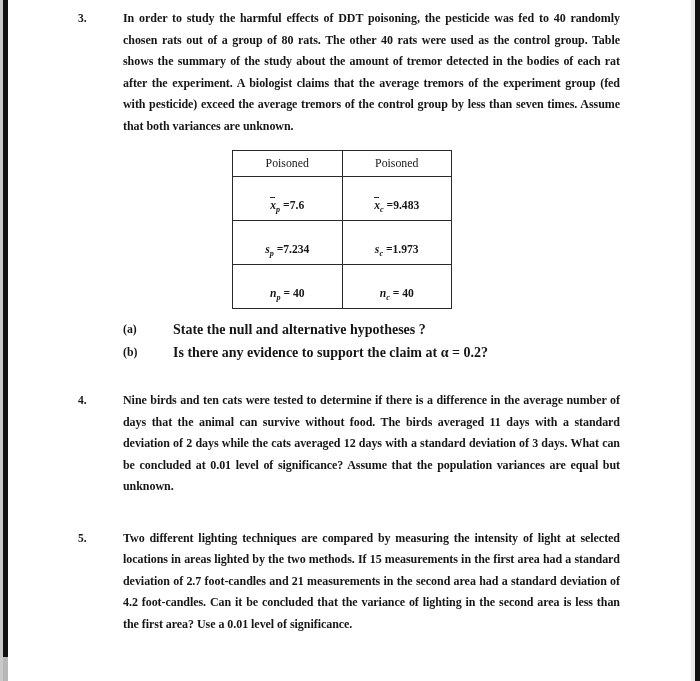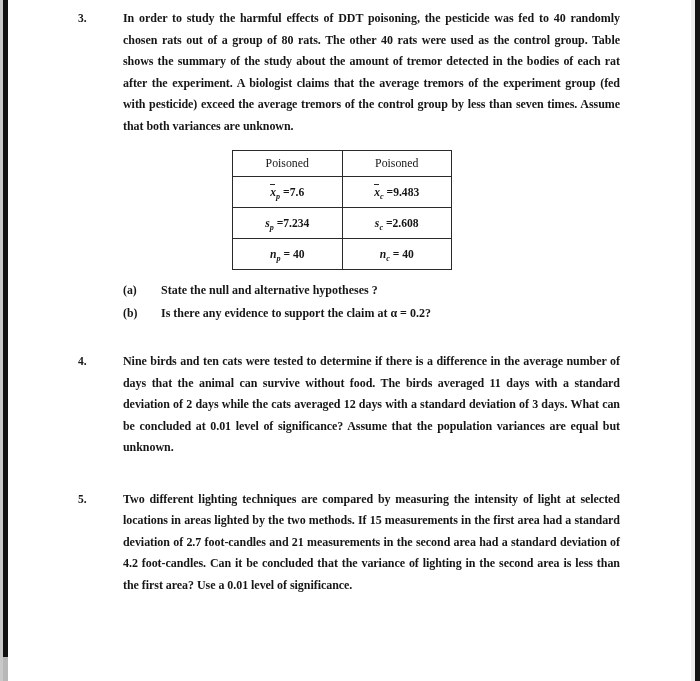--- a/index.html
+++ b/index.html
@@ -91,22 +91,22 @@
   .sublabel {
     position: absolute;
     left: 0;
     top: 0;
     width: 36px;
     font-size: 11.8px;
     font-weight: bold;
     line-height: 21px;
   }
   .subtext {
-    margin-left: 38px;
-    font-size: 12px;
+    margin-left: 50px;
+    font-size: 14px;
     font-weight: bold;
     line-height: 21px;
   }
 
   
   .table-wrap {
     margin: 13px 0 10px 0;
     display: flex;
     justify-content: flex-start;
   }
@@ -115,21 +115,21 @@
     border-collapse: collapse;
     border: 1.2px solid #2a2a2a;
     width: 220px;
     table-layout: fixed;
   }
   table.stats td, table.stats th {
     border: 1.1px solid #2a2a2a;
     text-align: center;
     font-size: 11.6px;
     font-weight: bold;
-    padding: 8px 2px 5px 2px;
+    padding: 21px 2px 5px 2px;
     height: 17px;
     font-family: "Liberation Serif", "DejaVu Serif", serif;
   }
   table.stats th {
     font-weight: normal;
     font-size: 11.8px;
     padding: 4px 2px 4px 2px;
   }
   .mvar {
     font-style: italic;
@@ -187,21 +187,21 @@
               <th>Poisoned</th>
             </tr>
           </thead>
           <tbody>
             <tr>
               <td><span class="mvar"><span class="ovl">x</span><sub class="sb">p</sub></span> <span class="eq">=</span><span class="eq">7.6</span></td>
               <td><span class="mvar"><span class="ovl">x</span><sub class="sb">c</sub></span> <span class="eq">=</span><span class="eq">9.483</span></td>
             </tr>
             <tr>
               <td><span class="mvar">s</span><sub class="sb">p</sub> <span class="eq">=</span><span class="eq">7.234</span></td>
-              <td><span class="mvar">s</span><sub class="sb">c</sub> <span class="eq">=</span><span class="eq">2.608</span></td>
+              <td><span class="mvar">s</span><sub class="sb">c</sub> <span class="eq">=</span><span class="eq">1.973</span></td>
             </tr>
             <tr>
               <td><span class="mvar">n</span><sub class="sb">p</sub> <span class="eq">=</span> <span class="eq">40</span></td>
               <td><span class="mvar">n</span><sub class="sb">c</sub> <span class="eq">=</span> <span class="eq">40</span></td>
             </tr>
           </tbody>
         </table>
       </div>
 
       <div class="subitem">

